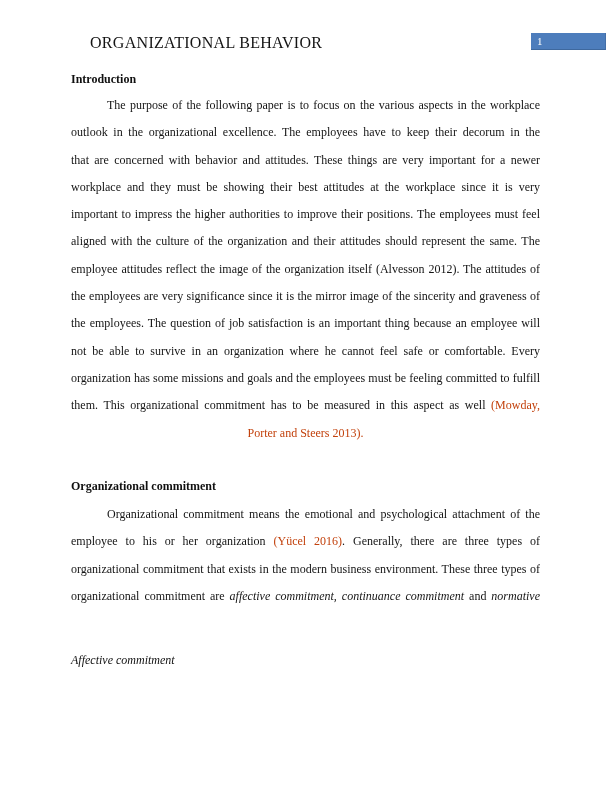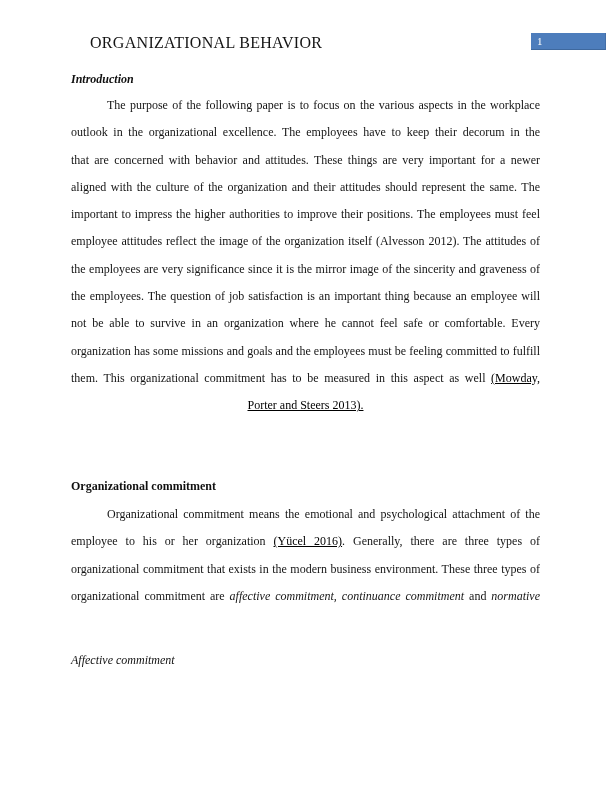--- a/index.html
+++ b/index.html
@@ -39,21 +39,21 @@
   }
   .heading {
     position: absolute;
     left: 71px;
     height: 16px;
     line-height: 16px;
     font-weight: bold;
     font-size: 12px;
     color: #101010;
   }
-  #h-intro { top: 71px; font-style: italic; }
+  #h-intro { top: 71px; }
   #h-org { top: 478px; }
   #h-aff { top: 624px; font-weight: normal; font-style: italic; margin-top: 28px; }
   .para {
     position: absolute;
     left: 71px;
     width: 469px;
   }
   #para1 { top: 92px; }
   #para2 { top: 501px; }
   .line {
@@ -61,42 +61,43 @@
     line-height: 27.3px;
     text-align: justify;
     text-align-last: justify;
     overflow: hidden;
   }
   .line.end {
     text-align: center;
     text-align-last: auto;
   }
   .indent { text-indent: 36px; }
-  .cite { color: #000000; text-decoration: underline; }
+  .cite { color: #c2410c; }
   .it { font-style: italic; }
 </style>
 </head>
 <body>
 
 <div class="page">
 
   <span class="running-head">ORGANIZATIONAL BEHAVIOR</span>
 
   <div class="pagenum-box">
     <span>1</span>
   </div>
 
   <div class="heading" id="h-intro">Introduction</div>
 
   <div class="para" id="para1">
     <div class="line indent">The purpose of the following paper is to focus on the various aspects in the workplace</div>
     <div class="line">outlook in the organizational excellence. The employees have to keep their decorum in the</div>
     <div class="line">that are concerned with behavior and attitudes. These things are very important for a newer</div>
+    <div class="line">workplace and they must be showing their best attitudes at the workplace since it is very</div>
+    <div class="line">important to impress the higher authorities to improve their positions. The employees must feel</div>
     <div class="line">aligned with the culture of the organization and their attitudes should represent the same. The</div>
-    <div class="line">important to impress the higher authorities to improve their positions. The employees must feel</div>
     <div class="line">employee attitudes reflect the image of the organization itself (Alvesson 2012).  The attitudes of</div>
     <div class="line">the employees are very significance since it is the mirror image of the sincerity and graveness of</div>
     <div class="line">the employees. The question of job satisfaction is an important thing because an employee will</div>
     <div class="line">not be able to survive in an organization where he cannot feel safe or comfortable. Every</div>
     <div class="line">organization has some missions and goals and the employees must be feeling committed to fulfill</div>
     <div class="line"><span>them. This organizational commitment has to be measured in this aspect as well </span><span class="cite">(Mowday,</span></div>
     <div class="line end"><span class="cite">Porter and Steers 2013).</span></div>
   </div>
 
   <div class="heading" id="h-org">Organizational commitment</div>

